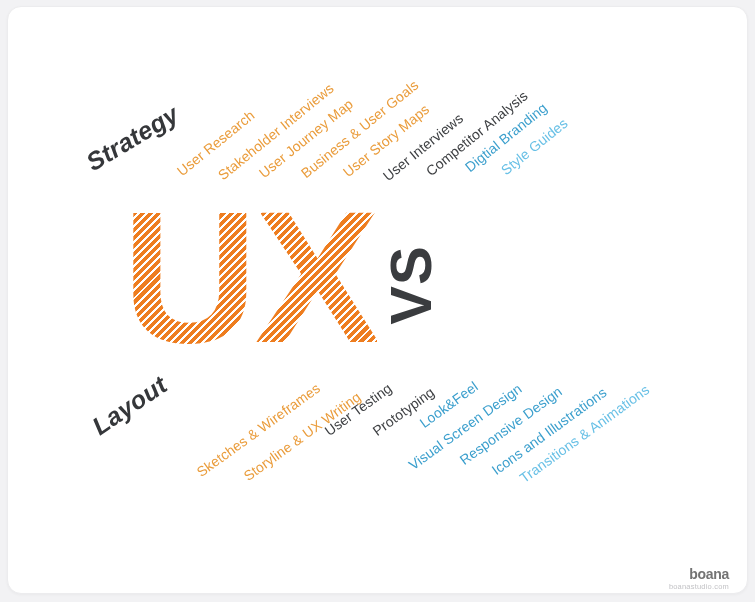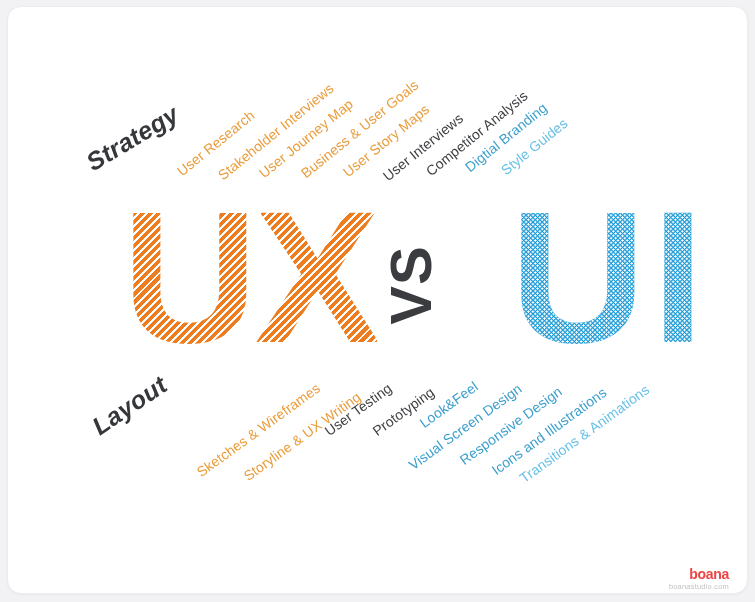--- a/index.html
+++ b/index.html
@@ -89,21 +89,21 @@
     color:#3A3C3F;
     line-height:1;
   }
   
   #brand-logo{
     position:absolute;
     right:18px; top:559px;
     font-size:14px;
     font-weight:700;
     letter-spacing:-0.3px;
-    color:#ef4444;
+    color:#737373;
     text-align:left;
   }
   #brand-website{
     position:absolute;
     right:18px; top:575px;
     font-size:7.5px;
     color:#c3c3c6;
     text-align:right;
     letter-spacing:0.2px;
     margin-left:32px;
@@ -125,21 +125,20 @@
       <span class="skill-label top" style="left: 382px; top: 162px; color: rgb(62, 64, 67);">User Interviews</span>
       <span class="skill-label top" style="left: 425px; top: 157px; color: rgb(62, 64, 67);">Competitor Analysis</span>
       <span class="skill-label top" style="left: 464px; top: 153px; color: rgb(59, 159, 205);">Digtial Branding</span>
       <span class="skill-label top" style="left: 500px; top: 156px; color: rgb(104, 192, 230);">Style Guides</span>
     </div>
 
   <div id="ux-word" class="big-word">UX</div>
 
   <div id="vs-label">VS</div>
 
-  <div id="ui-word" class="big-word">UI</div>
 
   <span id="layout-title" class="section-title">Layout</span>
 
   <div id="bottom-labels">
       <span class="skill-label bottom" style="left: 195px; top: 458px; color: rgb(234, 156, 59);">Sketches &amp; Wireframes</span>
       <span class="skill-label bottom" style="left: 242px; top: 462px; color: rgb(234, 156, 59);">Storyline &amp; UX Writing</span>
       <span class="skill-label bottom" style="left: 323px; top: 417px; color: rgb(62, 64, 67);">User Testing</span>
       <span class="skill-label bottom" style="left: 371px; top: 417px; color: rgb(62, 64, 67);">Prototyping</span>
       <span class="skill-label bottom" style="left: 418px; top: 409px; color: rgb(59, 159, 205);">Look&amp;Feel</span>
       <span class="skill-label bottom" style="left: 407px; top: 451px; color: rgb(59, 159, 205);">Visual Screen Design</span>

